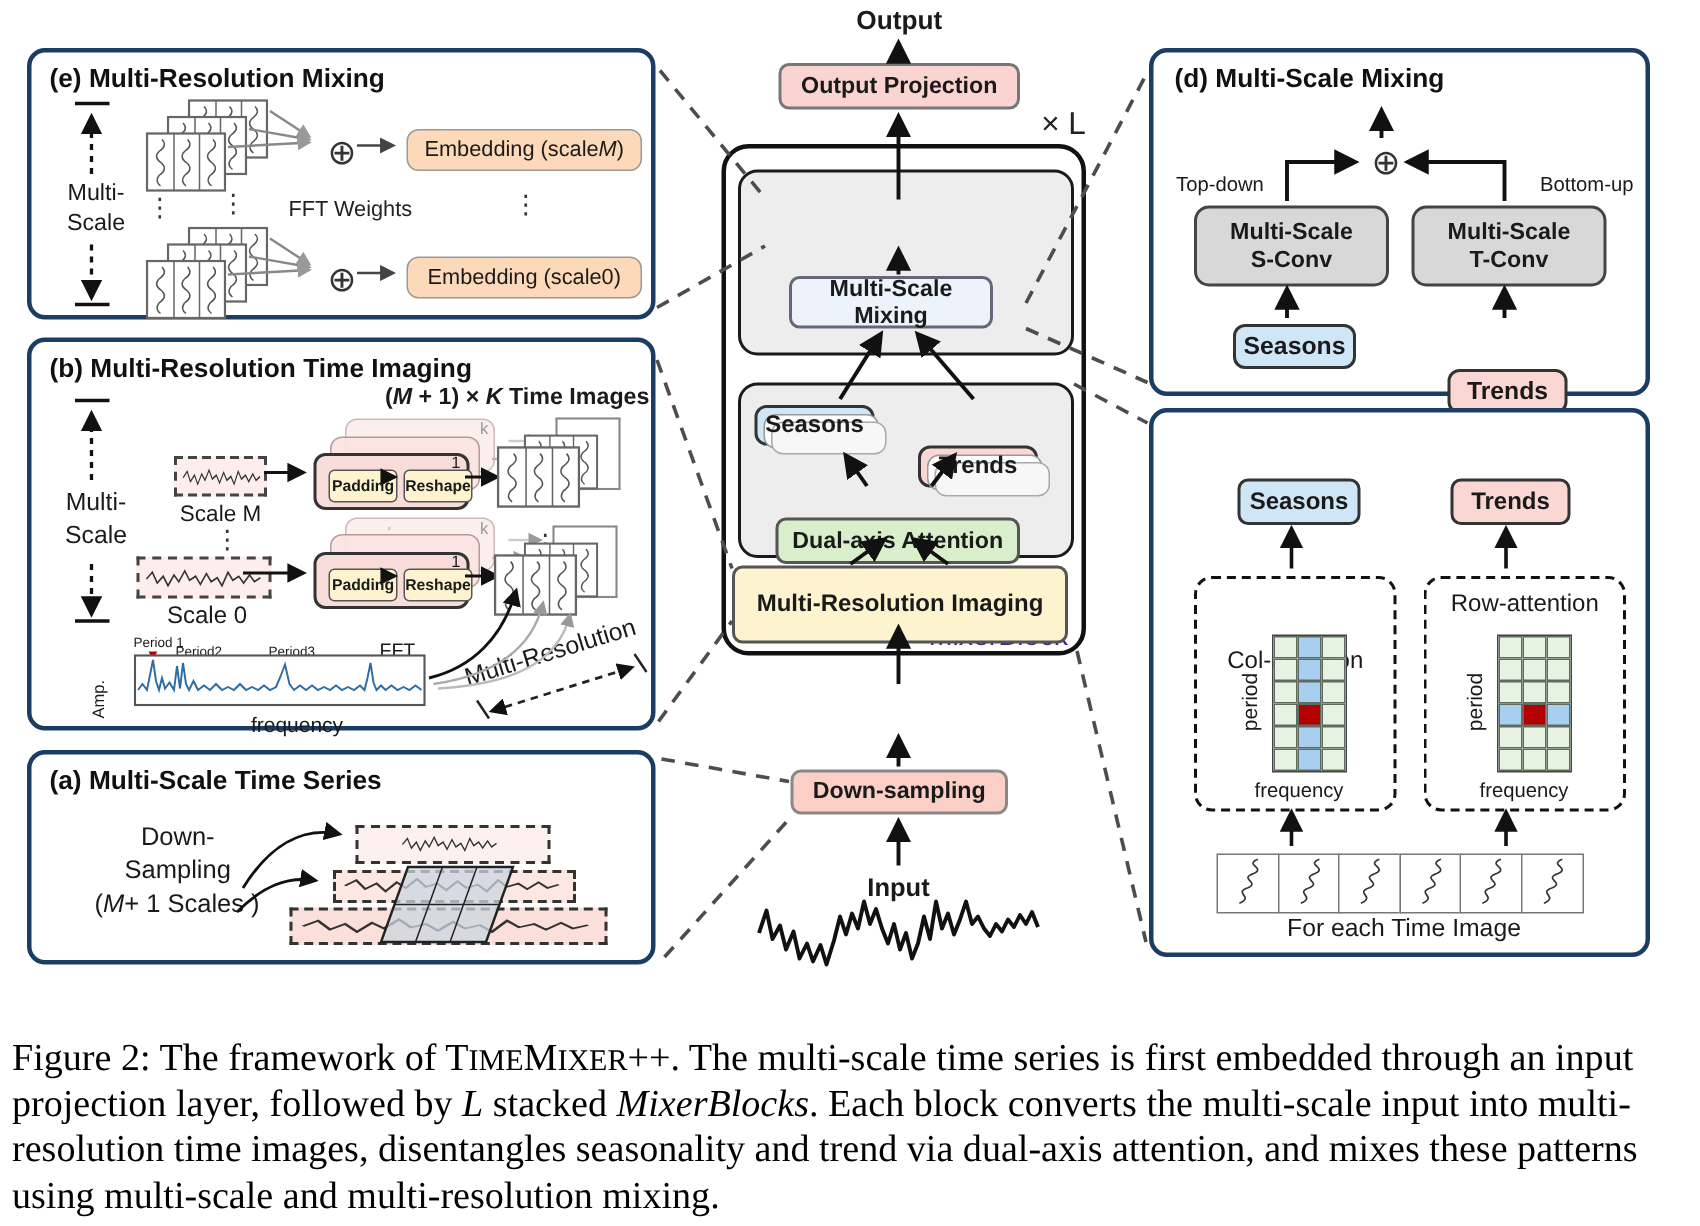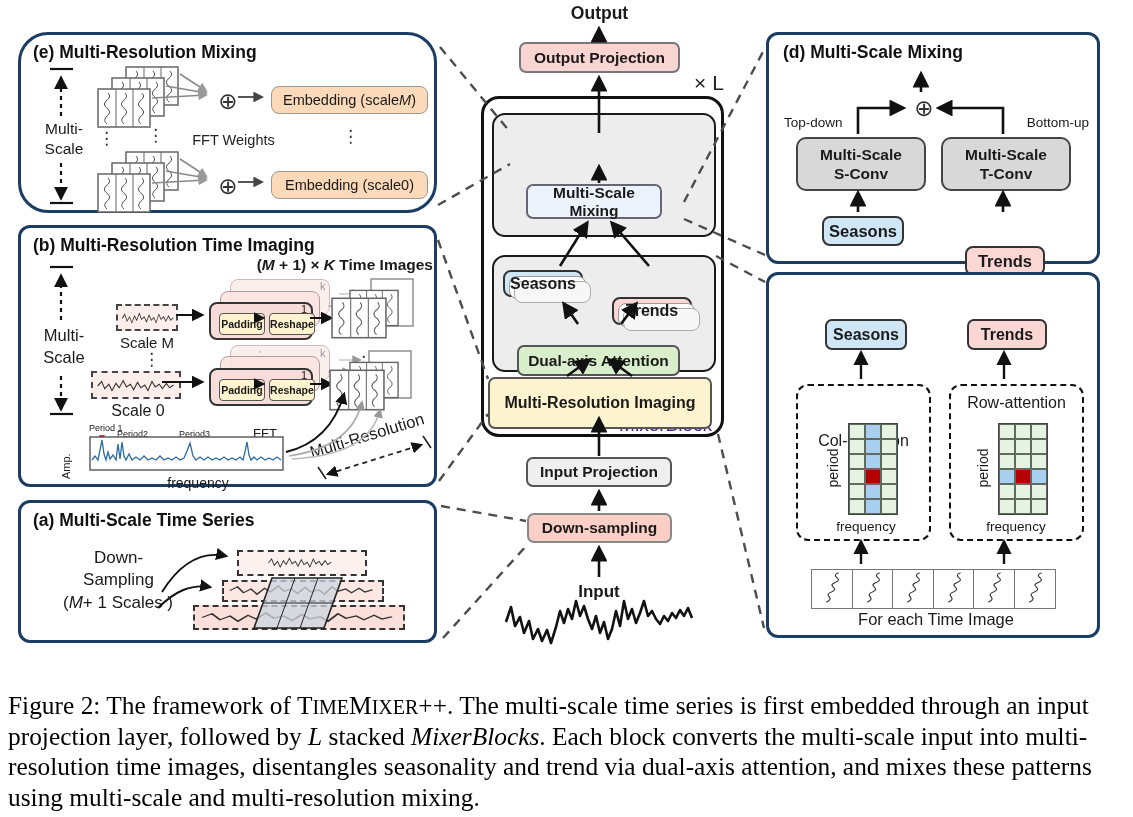--- a/index.html
+++ b/index.html
@@ -62,27 +62,26 @@
   <div class="abs node stack z10" style="left:503px;top:270px;width:80px;height:27px;background:var(--blue);font-size:16px;">Seasons</div>
 
   <div class="abs node stack z10" style="left:612px;top:270px;width:80px;height:28px;background:var(--pinkcard);font-size:16px;">Trends</div>
 
   <div class="abs node z10" style="left:517px;top:325px;width:163px;height:31px;background:var(--green);border-color:#555;margin-top:20px;">Dual-axis Attention</div>
 
   <div class="abs node z10" style="left:488px;top:377px;width:224px;height:52px;background:var(--yellow);border-color:#555;font-size:16px;">Multi-Resolution Imaging</div>
 
   <div class="abs" style="left:590px;top:414px;width:122px;height:24px;font-size:19px;color:#4c1d95;text-align:right;">MixerBlock</div>
 
-  <div class="abs node z10" style="left:526px;top:457px;width:146px;height:30px;background:var(--graylight);border-color:#555;">Input Projection</div>
 
   <div class="abs node z10" style="left:527px;top:513px;width:145px;height:30px;background:var(--salmon);border-color:#888;">Down-sampling</div>
 
   <div class="abs ctr" style="left:560px;top:581px;width:78px;height:22px;font-weight:bold;font-size:17px;">Input</div>
 
-  <div class="abs panel" style="left:18px;top:32px;width:419px;height:181px;border-radius:30px;">
+  <div class="abs panel" style="left:18px;top:32px;width:419px;height:181px;">
     <div class="ptitle" style="position:absolute;left:12px;top:7px;">(e) Multi-Resolution Mixing</div>
     <div class="abs ctr" style="left:12px;top:85px;width:62px;height:18px;font-size:15.5px;">Multi-</div>
     <div class="abs ctr" style="left:12px;top:105px;width:62px;height:18px;font-size:15.5px;">Scale</div>
     <div class="abs ctr small" style="left:165px;top:95px;width:95px;height:20px;font-size:14.5px;">FFT Weights</div>
     <div class="abs ctr oplus" style="left:194px;top:53px;width:26px;height:26px;">⊕</div>
     <div class="abs ctr oplus" style="left:194px;top:138px;width:26px;height:26px;">⊕</div>
     <div class="abs dots" style="left:77px;top:95px;">⋮</div>
     <div class="abs dots" style="left:126px;top:92px;">⋮</div>
     <div class="abs dots" style="left:321px;top:93px;">⋮</div>
     <div class="abs ctr" style="left:250px;top:51px;width:157px;height:28px;background:var(--peach);border:1.5px solid #999;border-radius:8px;font-size:14.5px;">

